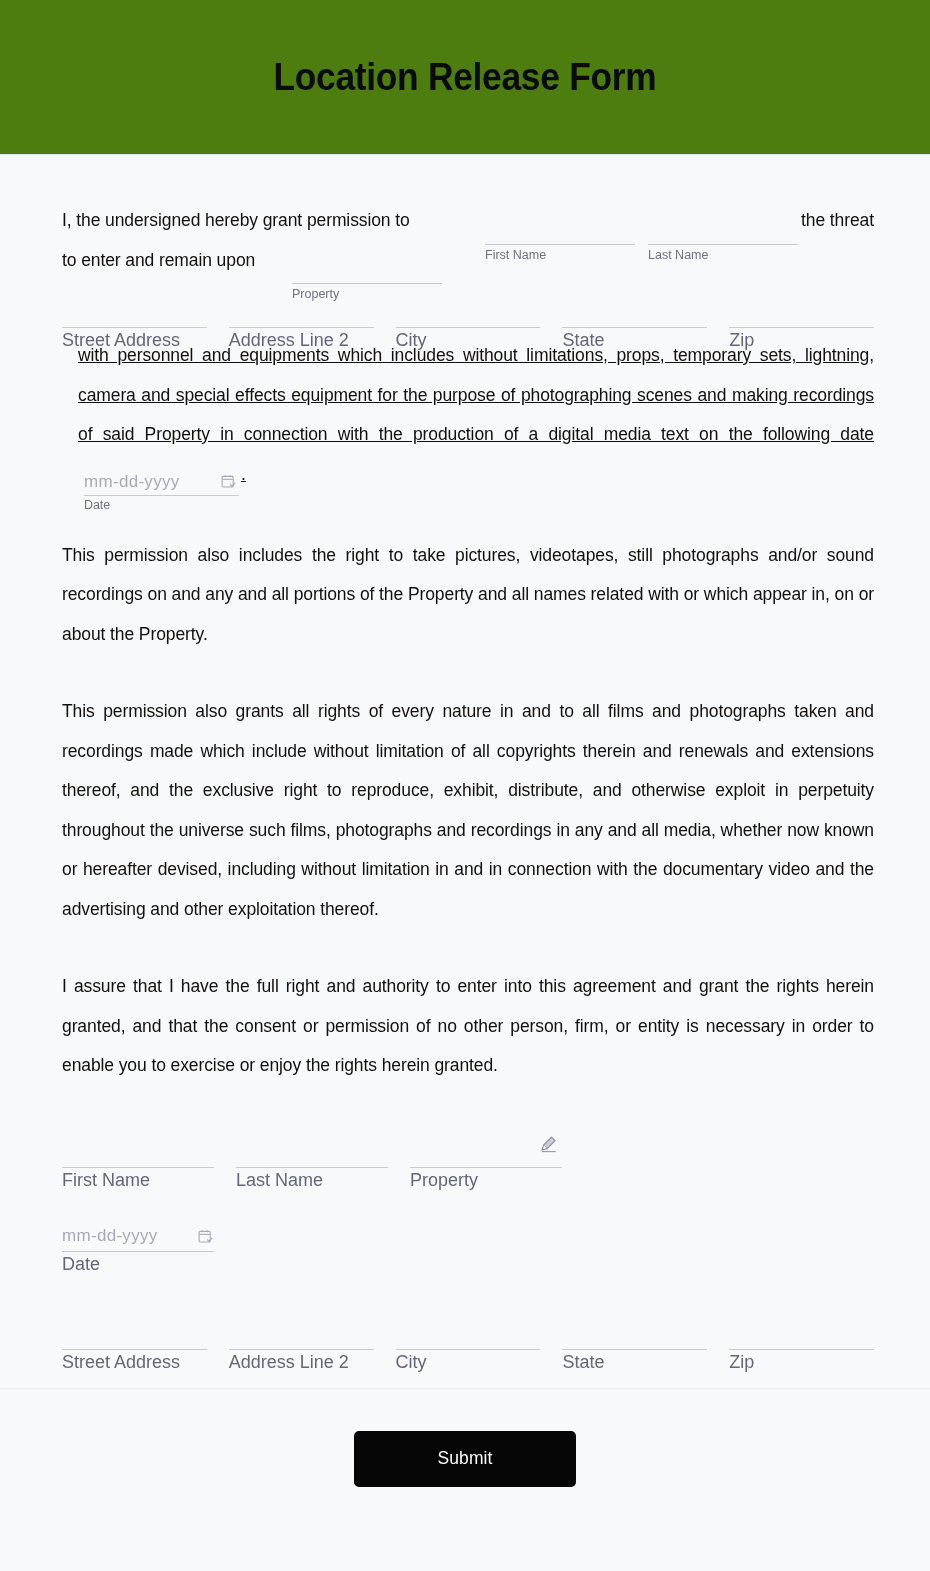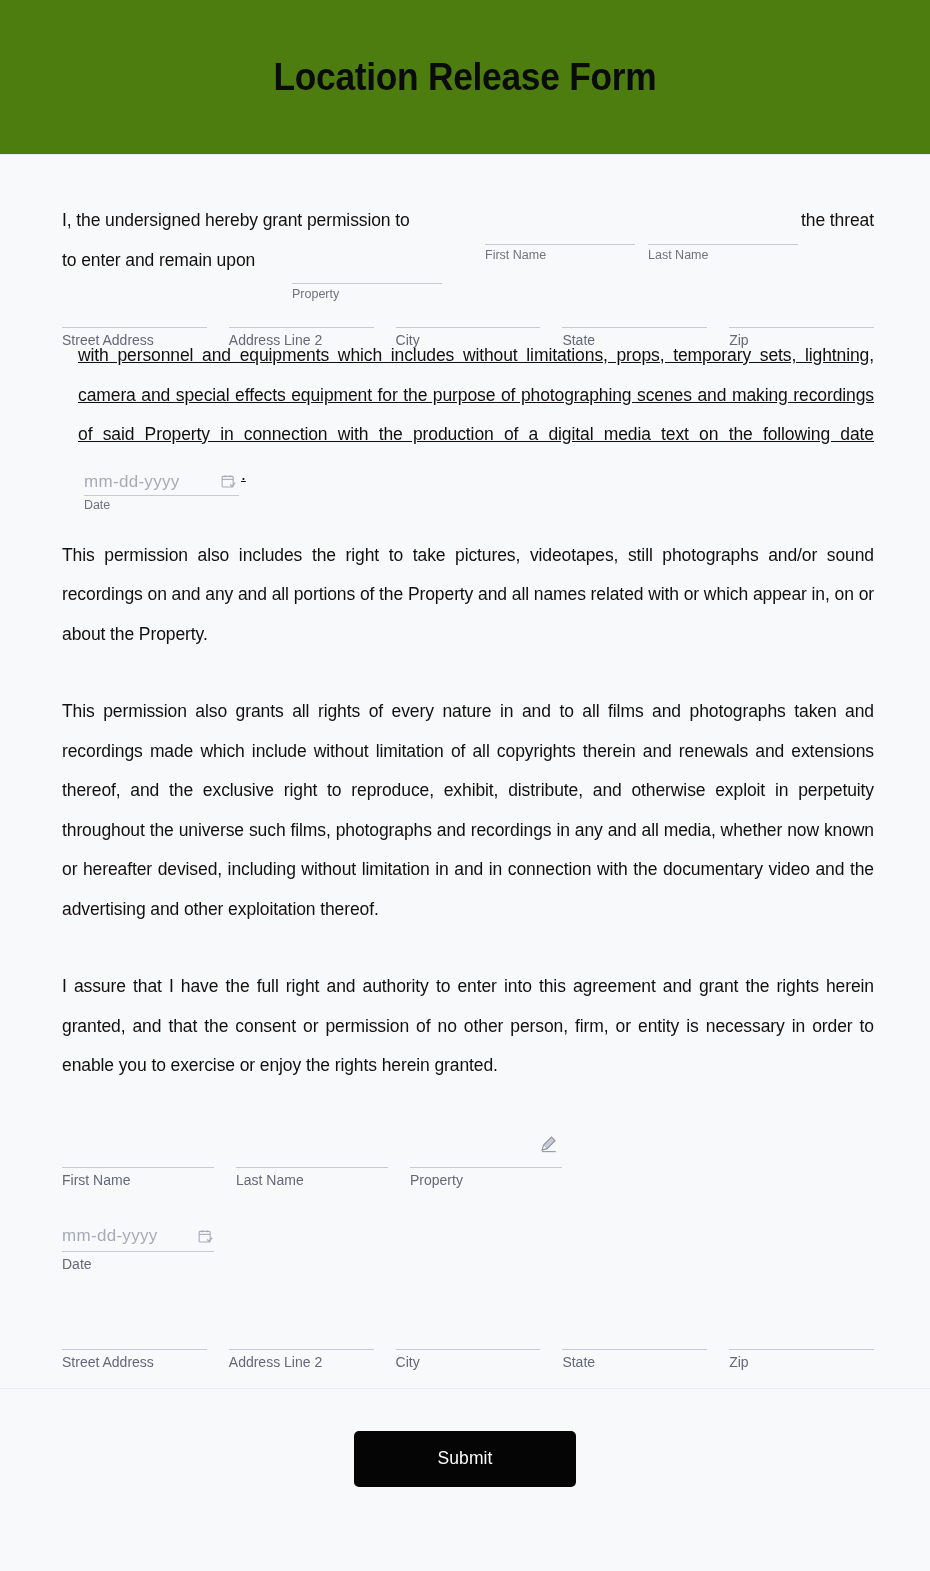--- a/index.html
+++ b/index.html
@@ -126,21 +126,21 @@
   }
   .blk-field .bline {
     border-bottom: 1px solid #c8c9d6;
     height: 30px;
     box-sizing: border-box;
     display: flex;
     align-items: center;
     justify-content: space-between;
   }
   .blk-field .blabel {
-    font-size: 14px;
+    font-size: 18px;
     color: #63677a;
     padding-top: 5px;
     line-height: 15px;
     white-space: nowrap;
   }
   .blk-field .bph {
     font-size: 17px;
     color: #a7abb8;
     letter-spacing: 0.3px;
   }

